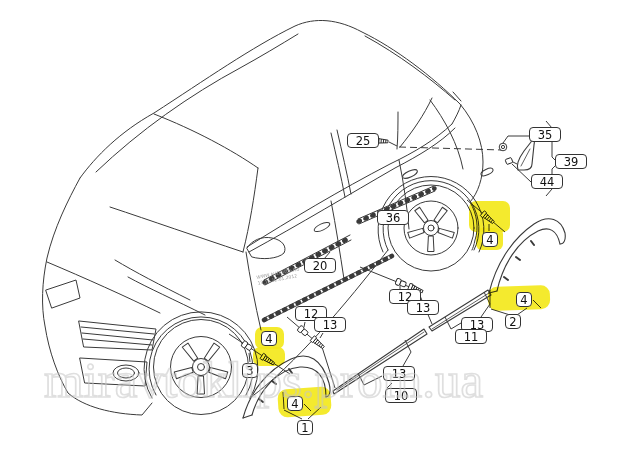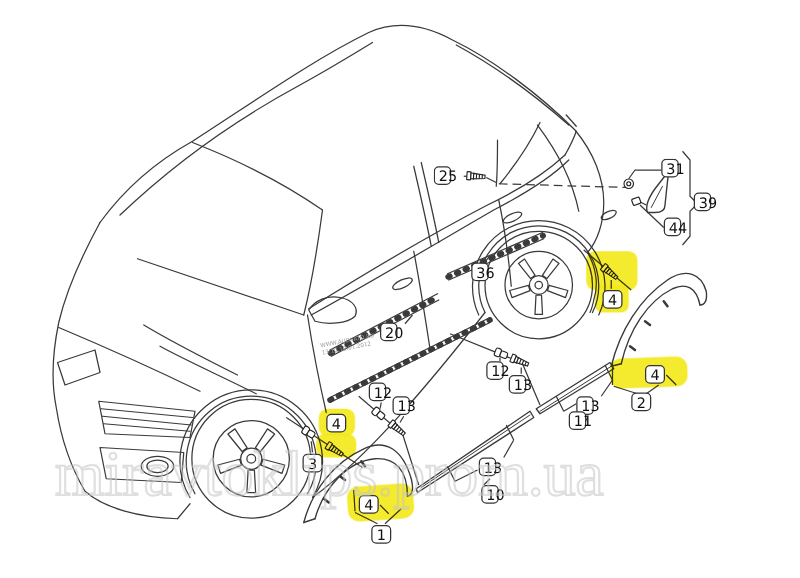--- a/index.html
+++ b/index.html
@@ -6,21 +6,21 @@
   * { margin:0; padding:0; box-sizing:border-box; }
   body { background:#888; font-family:"DejaVu Sans", sans-serif; }
   .stage { position:relative; width:640px; height:462px; background:#ffffff; overflow:hidden; }
   .stage svg { position:absolute; left:0; top:0; z-index:1; }
   .co {
     position:absolute; z-index:3; height:15px; padding:0 3px;
     background:#fff; border:1.3px solid #333; border-radius:4px;
     font-size:11.5px; line-height:14px; text-align:center; color:#111;
     font-family:"DejaVu Sans", sans-serif;
   }
-  .w2 { width:14px; } .w1 { width:16px; }
+  .w2 { width:32px; } .w1 { width:16px; }
   .watermark {
     position:absolute; left:44px; top:352px; z-index:5;
     font-size:51px; line-height:1.1; letter-spacing:0px; white-space:nowrap;
     color:transparent; -webkit-text-stroke:1.7px var(--wm); opacity:.55;
     font-family:Liberation Serif, serif; pointer-events:none;
   }
   .stamp {
     position:absolute; left:256px; top:275px; z-index:2;
     transform:rotate(-11deg); transform-origin:left top;
     font-size:4.5px; line-height:1.3; color:#9a9a9a; white-space:nowrap;
@@ -229,21 +229,21 @@
     <rect class="hl" x="469" y="201" width="41" height="31" rx="7"></rect>
     <rect class="hl" x="476" y="228" width="27" height="22" rx="6"></rect>
     <rect class="hl" x="488" y="286" width="62" height="24" rx="9" transform="rotate(-2 519 298)"></rect>
     <rect class="hl" x="255" y="327" width="29" height="22" rx="7"></rect>
     <rect class="hl" x="253" y="347" width="32" height="19" rx="7"></rect>
     <rect class="hl" x="278" y="388" width="53" height="28" rx="9" transform="rotate(-4 304 402)"></rect>
   </g>
 </svg>
 
 <div class="co w2" style="left:347px;top:133px">25</div>
-<div class="co w2" style="left:529px;top:127px">31</div>
+<div class="co w2" style="left:529px;top:127px">35</div>
 <div class="co w2" style="left:555px;top:154px">39</div>
 <div class="co w2" style="left:531px;top:174px">44</div>
 <div class="co w2" style="left:377px;top:210px">36</div>
 <div class="co w2" style="left:304px;top:258px">20</div>
 <div class="co w2" style="left:389px;top:289px">12</div>
 <div class="co w2" style="left:407px;top:300px">13</div>
 <div class="co w2" style="left:295px;top:306px">12</div>
 <div class="co w2" style="left:314px;top:317px">13</div>
 <div class="co w2" style="left:461px;top:317px">13</div>
 <div class="co w2" style="left:455px;top:329px">11</div>

